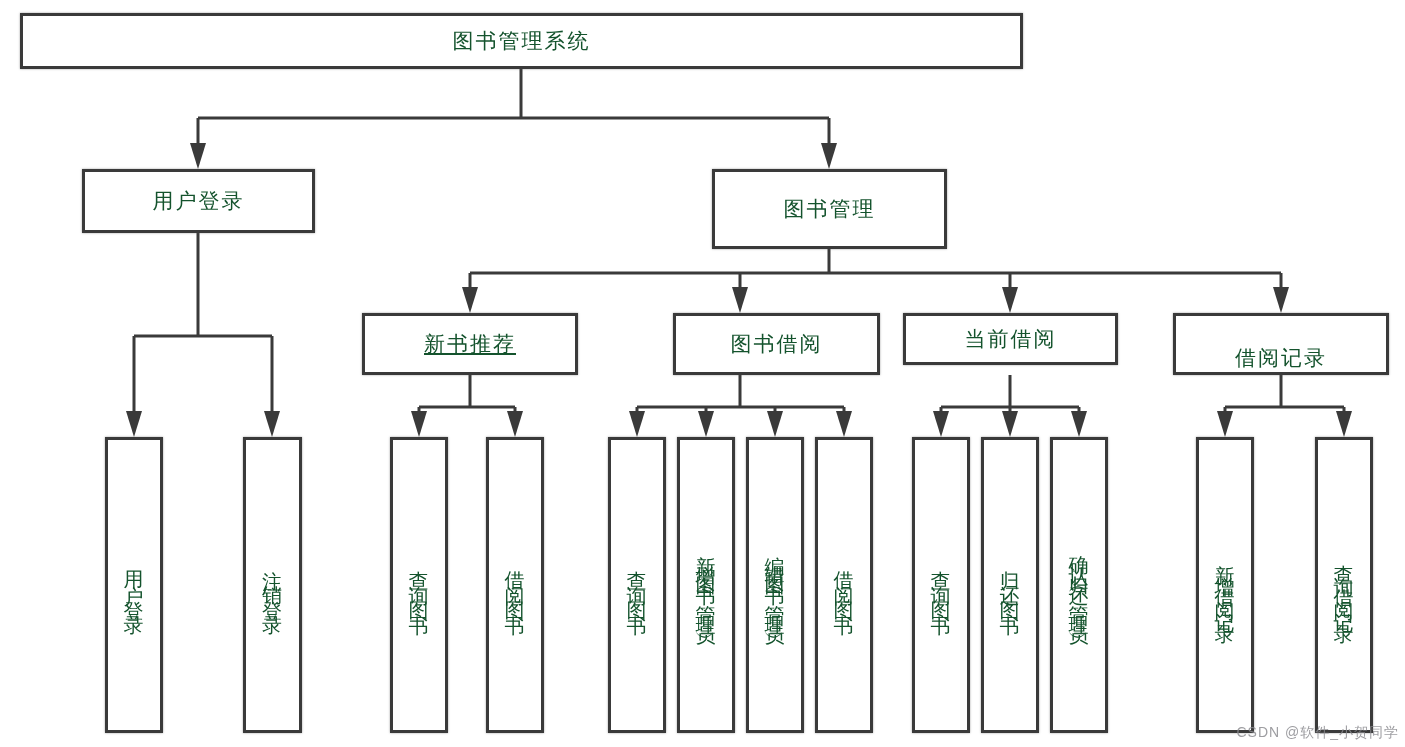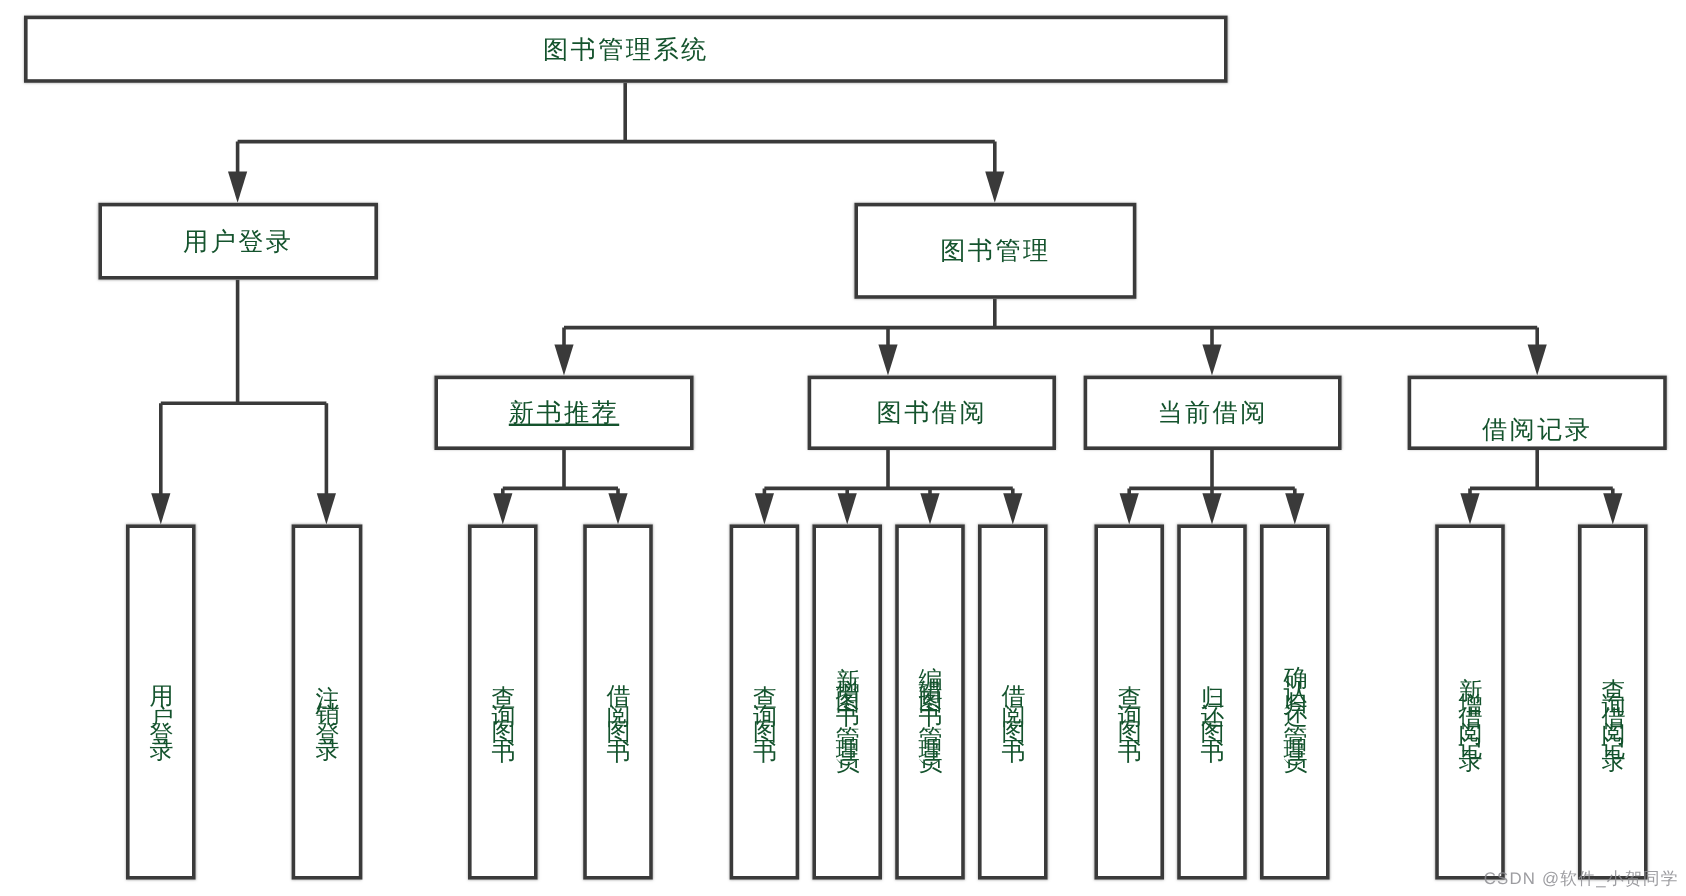--- a/index.html
+++ b/index.html
@@ -96,21 +96,21 @@
   <div class="node node--h" style="left:712px; top:169px; width:235px; height:80px;">
     <span>图书管理</span>
   </div>
 
   <div class="node node--h" style="left:362px; top:313px; width:216px; height:62px;text-decoration:underline;">
     <span>新书推荐</span>
   </div>
   <div class="node node--h" style="left:633px; top:313px; width:207px; height:62px;margin-left:40px;">
     <span>图书借阅</span>
   </div>
-  <div class="node node--h" style="left:903px; top:313px; width:215px; height:62px;">
+  <div class="node node--h" style="left:903px; top:313px; width:215px; height:52px;">
     <span>当前借阅</span>
   </div>
   <div class="node node--h" style="left:1173px; top:313px; width:216px; height:62px;align-items:flex-end;">
     <span>借阅记录</span>
   </div>
 
   <div class="node node--v ls4" style="left:105px; top:437px; width:58px; height:296px;">
     <span>用户登录</span>
   </div>
   <div class="node node--v ls4" style="left:243px; top:437px; width:59px; height:296px;">

